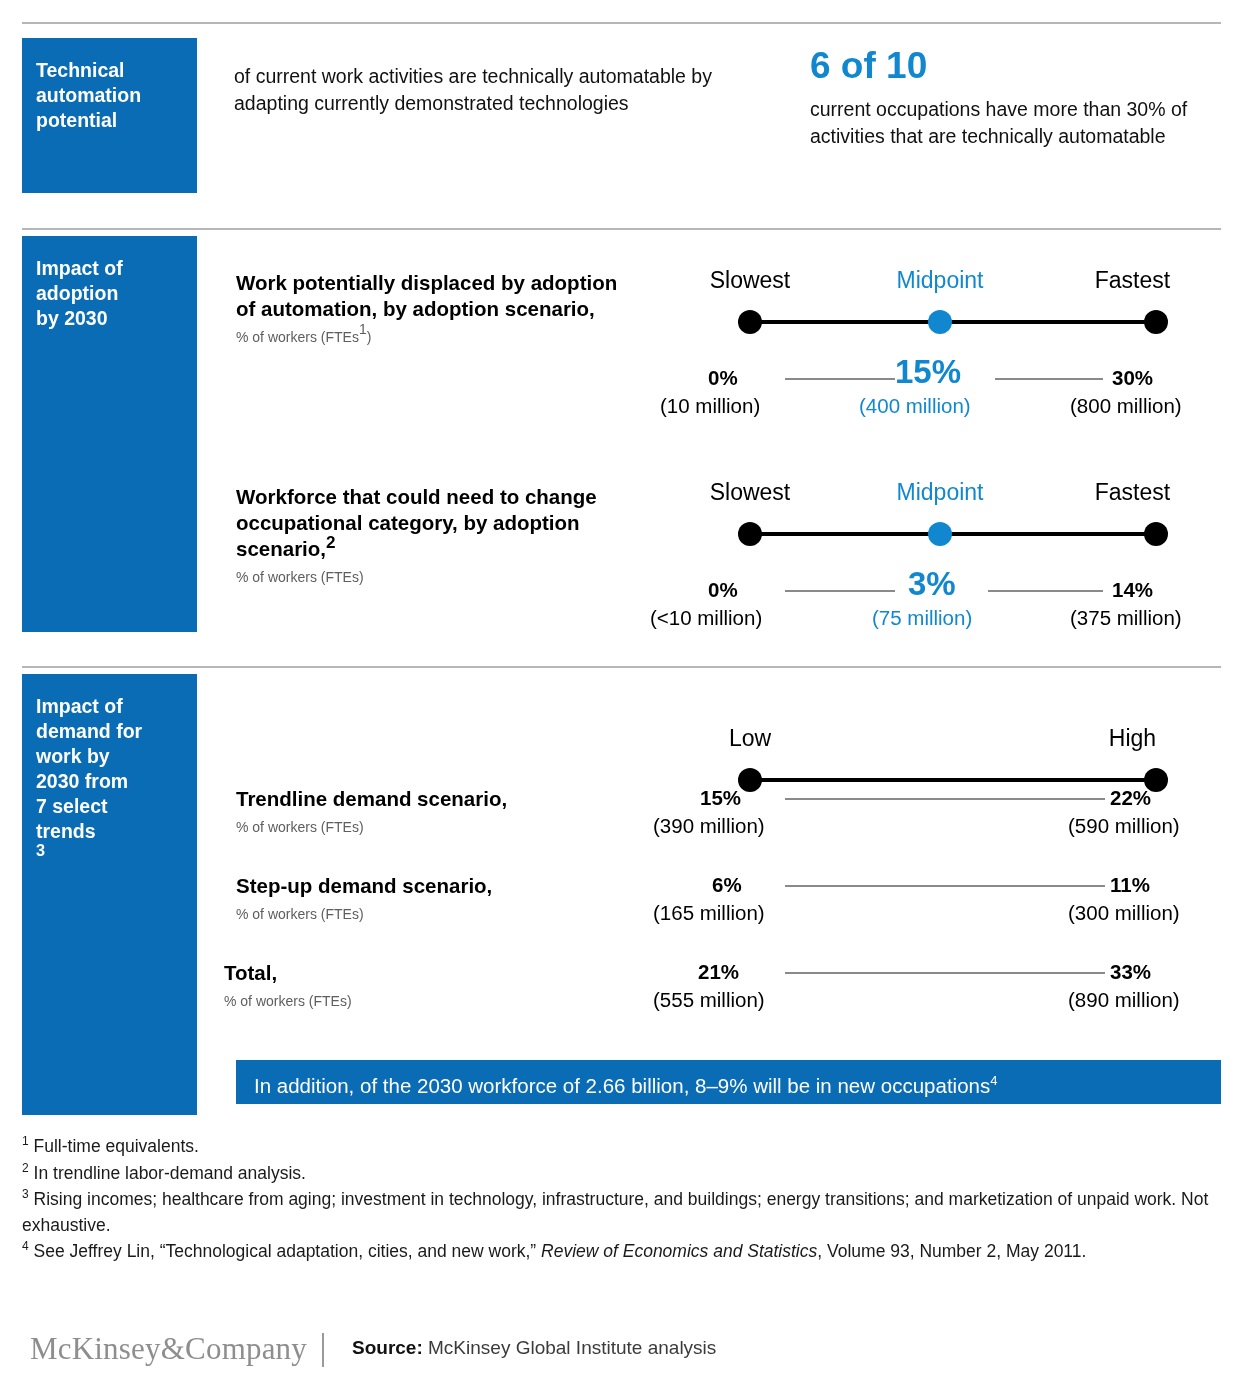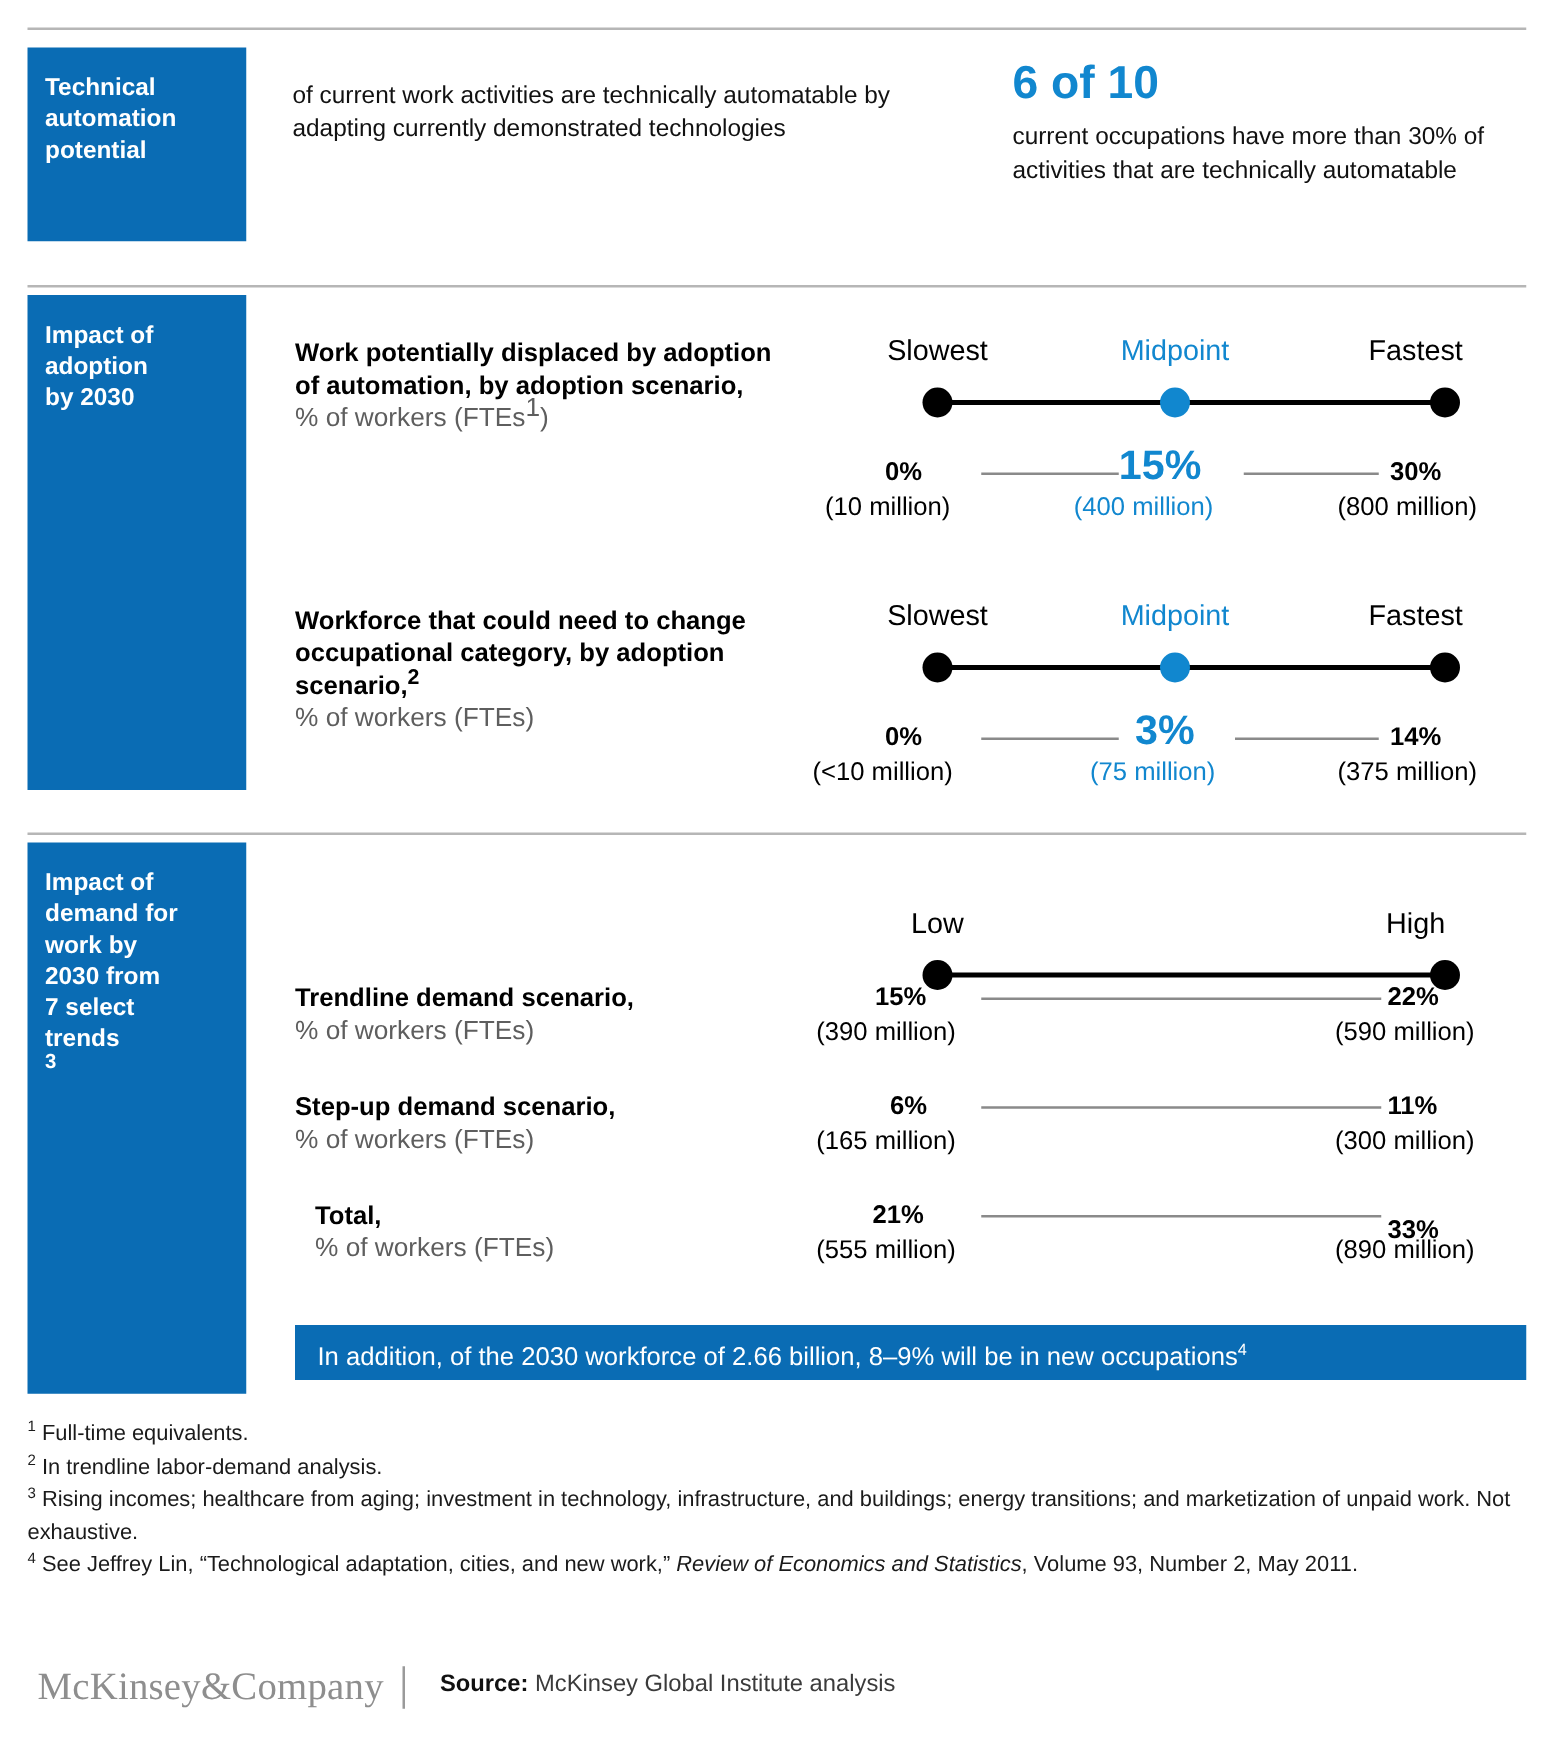--- a/index.html
+++ b/index.html
@@ -104,21 +104,21 @@
   }
 
   .lbl-title {
     position: absolute;
     font-size: 20.5px;
     font-weight: bold;
     line-height: 26px;
     color: #000;
   }
   .lbl-sub {
-    font-size: 21px;
+    font-size: 14px;
     font-weight: normal;
     color: #5e5e5e;
   }
 
   
   .callout {
     position: absolute;
     background: #0a6cb4;
     color: #ffffff;
     font-size: 20.5px;
@@ -299,28 +299,28 @@
     <span class="lbl-sub">% of workers (FTEs)</span>
   </div>
   <div style="position:absolute;left:640px;top:873px;width:590px;height:60px;">
     <div class="thinline" style="left:145px;top:12px;width:320px;"></div>
     <div class="val" style="left:72px;top:0;">6%</div>
     <div class="val" style="left:470px;top:0;">11%</div>
     <div class="valsub" style="left:13px;top:28px;">(165 million)</div>
     <div class="valsub" style="left:428px;top:28px;">(300 million)</div>
   </div>
 
-  <div class="lbl-title" style="left:252px;top:960px;width:400px;">
+  <div class="lbl-title" style="left:224px;top:960px;width:400px;">
     <span>Total,</span><br>
     <span class="lbl-sub">% of workers (FTEs)</span>
   </div>
   <div style="position:absolute;left:640px;top:960px;width:590px;height:60px;">
     <div class="thinline" style="left:145px;top:12px;width:320px;"></div>
     <div class="val" style="left:58px;top:0;">21%</div>
-    <div class="val" style="left:470px;top:0;margin-top:12px;">33%</div>
+    <div class="val" style="left:470px;top:0;">33%</div>
     <div class="valsub" style="left:13px;top:28px;">(555 million)</div>
     <div class="valsub" style="left:428px;top:28px;">(890 million)</div>
   </div>
 
   <div class="callout" style="left:236px;top:1060px;width:985px;height:44px;">
     <span>In addition, of the 2030 workforce of 2.66 billion, 8–9% will be in new occupations</span><sup>4</sup>
   </div>
 
   <div class="footnotes" style="top:1134px;">
     <div><sup>1</sup> <span>Full-time equivalents.</span></div>

